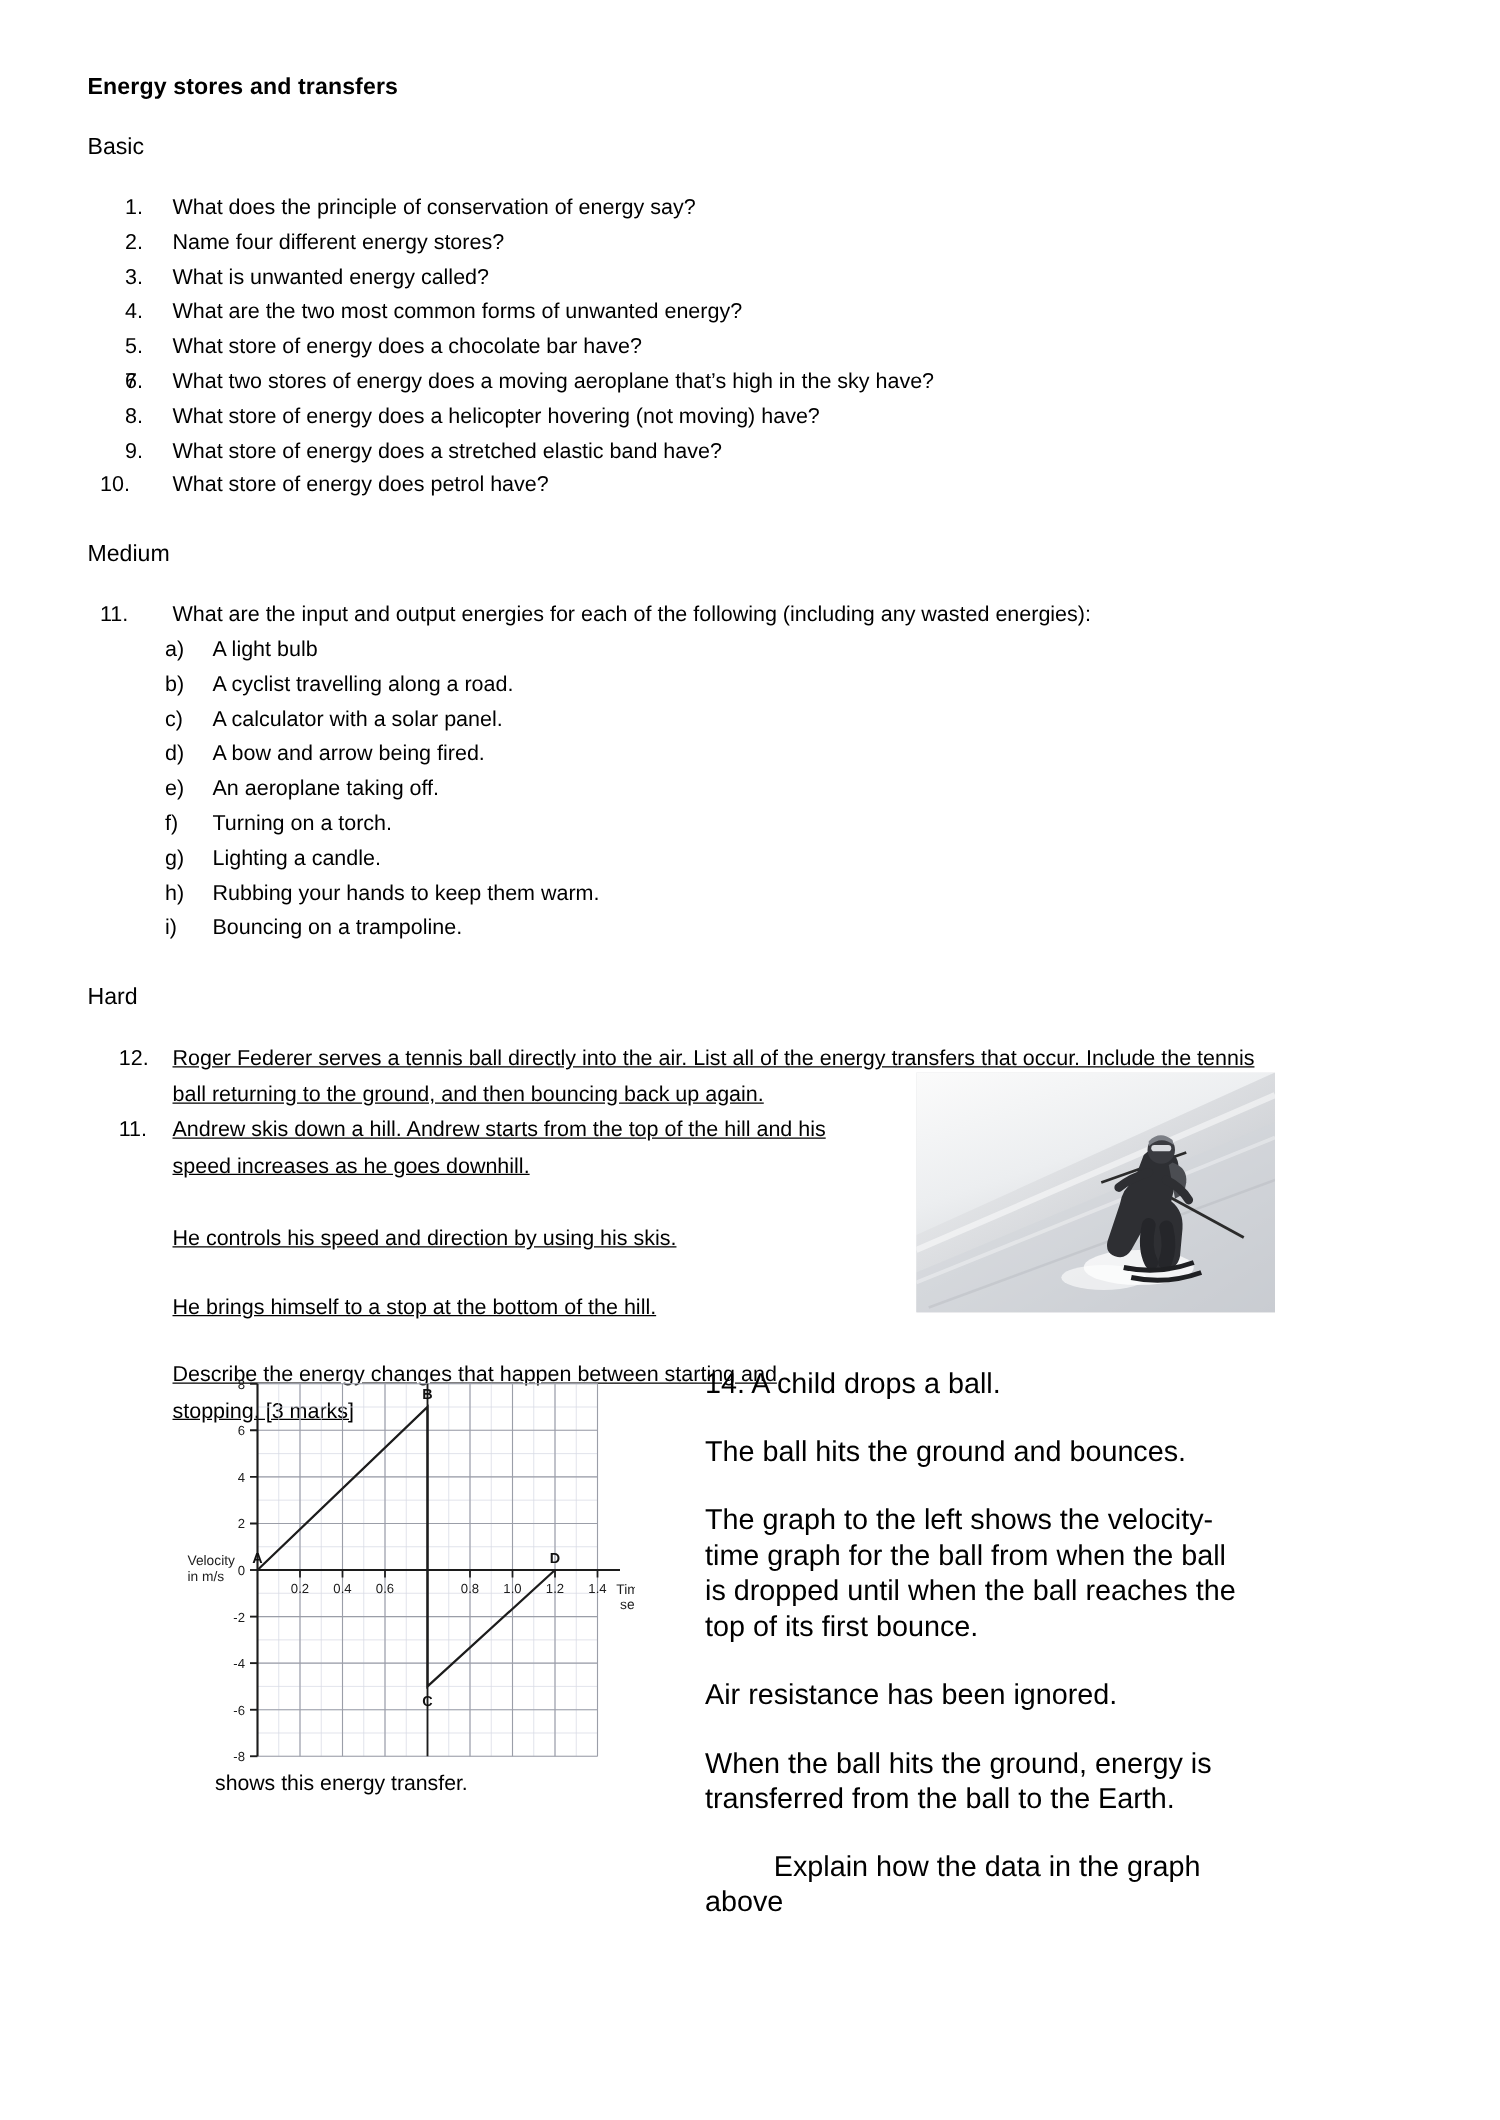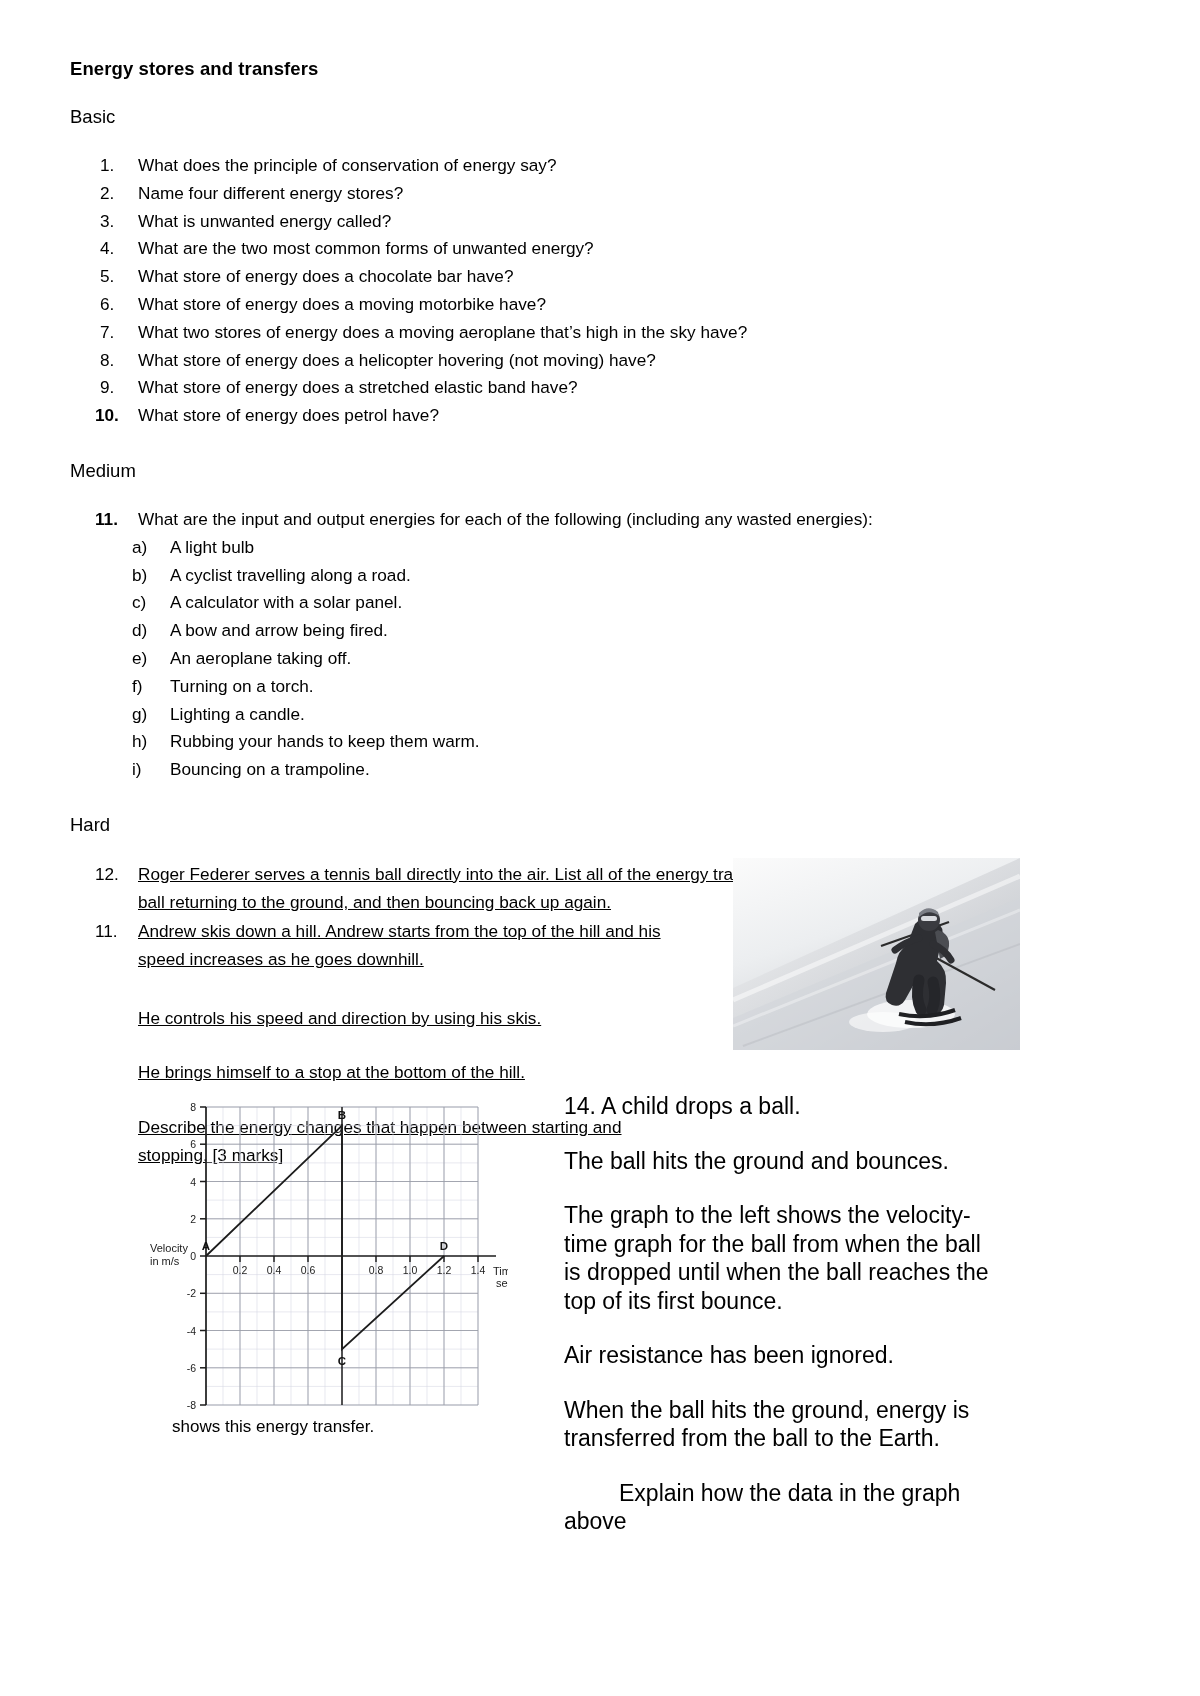--- a/index.html
+++ b/index.html
@@ -49,21 +49,21 @@
     font-size: 17.2px;
     line-height: 27.8px;
     margin: 0;
   }
   ol.qlist > li .num {
     position: absolute;
     left: 30px;
     width: 34px;
     text-align: left;
   }
-  ol.qlist > li .num.wide { left: 25px; font-weight: bold; }
+  ol.qlist > li .num.wide { left: 10px; }
 
   ol.sublist {
     list-style: none;
     margin: 0;
     padding: 0;
   }
   ol.sublist > li {
     position: relative;
     padding-left: 100px;
     font-size: 17.2px;
@@ -146,21 +146,21 @@
   <h1 class="doc-title">Energy stores and transfers</h1>
 
   <h2 class="section-heading">Basic</h2>
 
   <ol class="qlist">
     <li><span class="num">1.</span><span>What does the principle of conservation of energy say?</span></li>
     <li><span class="num">2.</span><span>Name four different energy stores?</span></li>
     <li><span class="num">3.</span><span>What is unwanted energy called?</span></li>
     <li><span class="num">4.</span><span>What are the two most common forms of unwanted energy?</span></li>
     <li><span class="num">5.</span><span>What store of energy does a chocolate bar have?</span></li>
-    <li><span class="num">6.</span><span>What store of energy does a moving motorbike have?</span></li>
+    <li><span class="num">6.</span></li>
     <li><span class="num">7.</span><span>What two stores of energy does a moving aeroplane that’s high in the sky have?</span></li>
     <li><span class="num">8.</span><span>What store of energy does a helicopter hovering (not moving) have?</span></li>
     <li><span class="num">9.</span><span>What store of energy does a stretched elastic band have?</span></li>
     <li><span class="num wide">10.</span><span>What store of energy does petrol have?</span></li>
   </ol>
 
   <h2 class="section-heading spaced-top">Medium</h2>
 
   <ol class="qlist">
     <li><span class="num wide">11.</span><span>What are the input and output energies for each of the following (including any wasted energies):</span></li>

